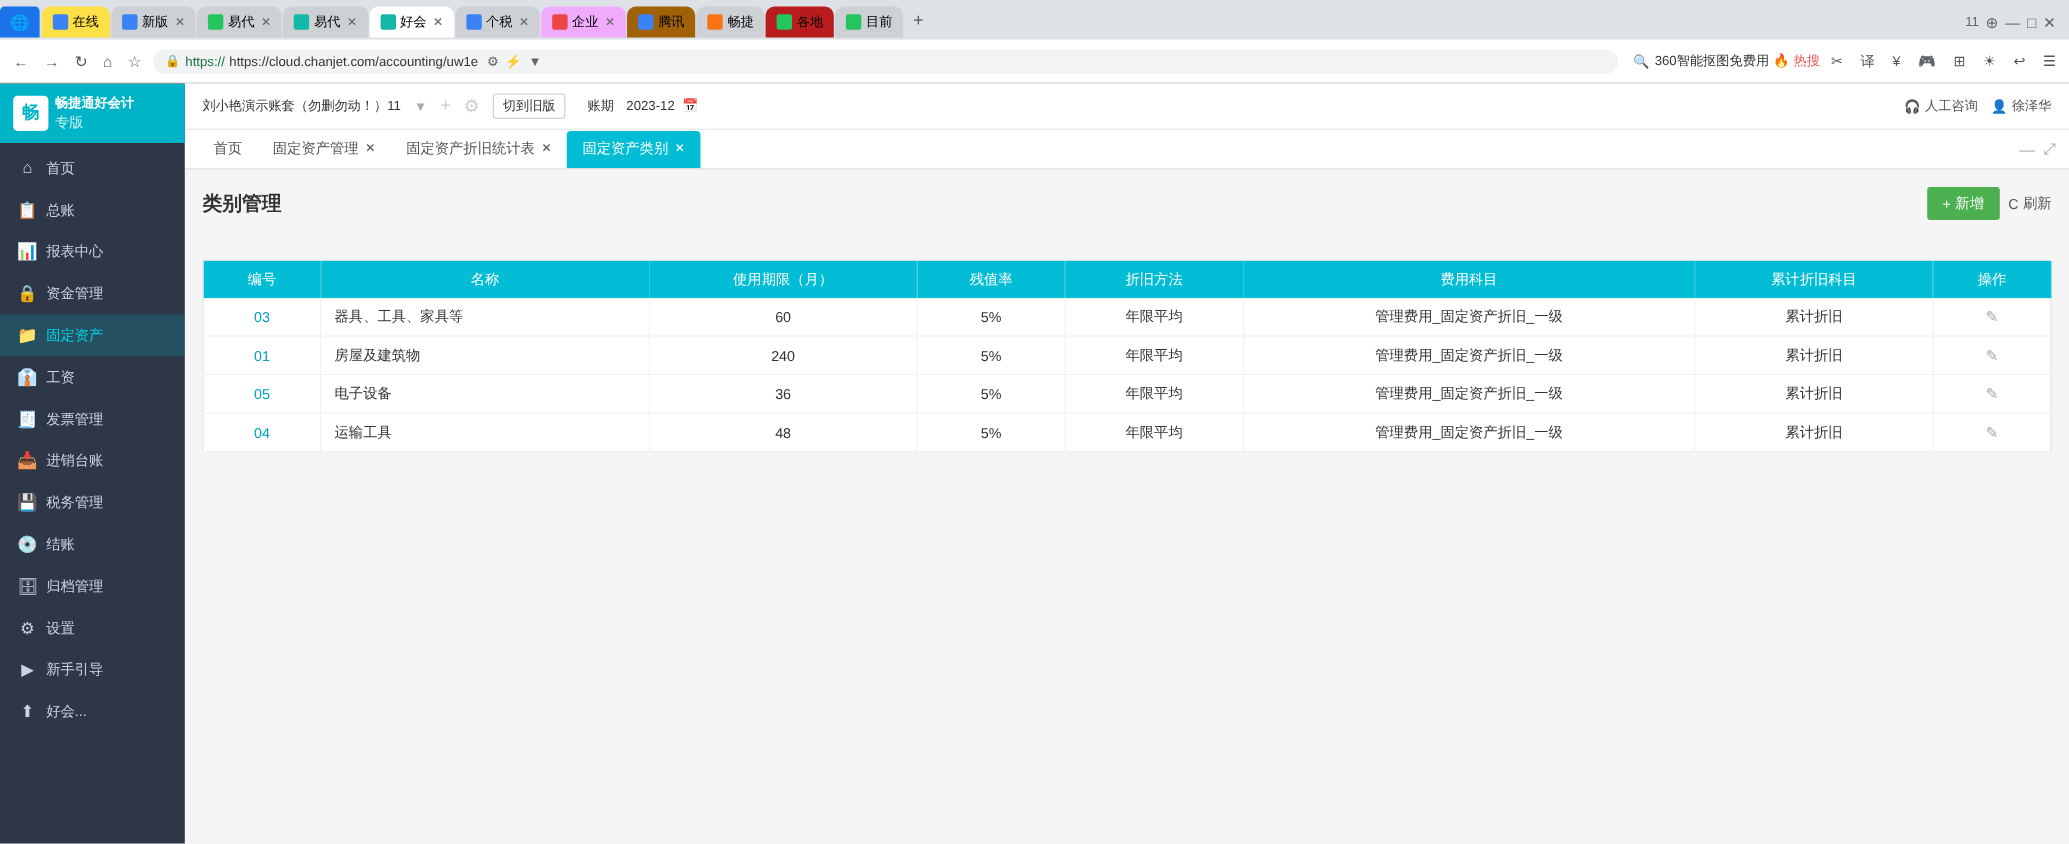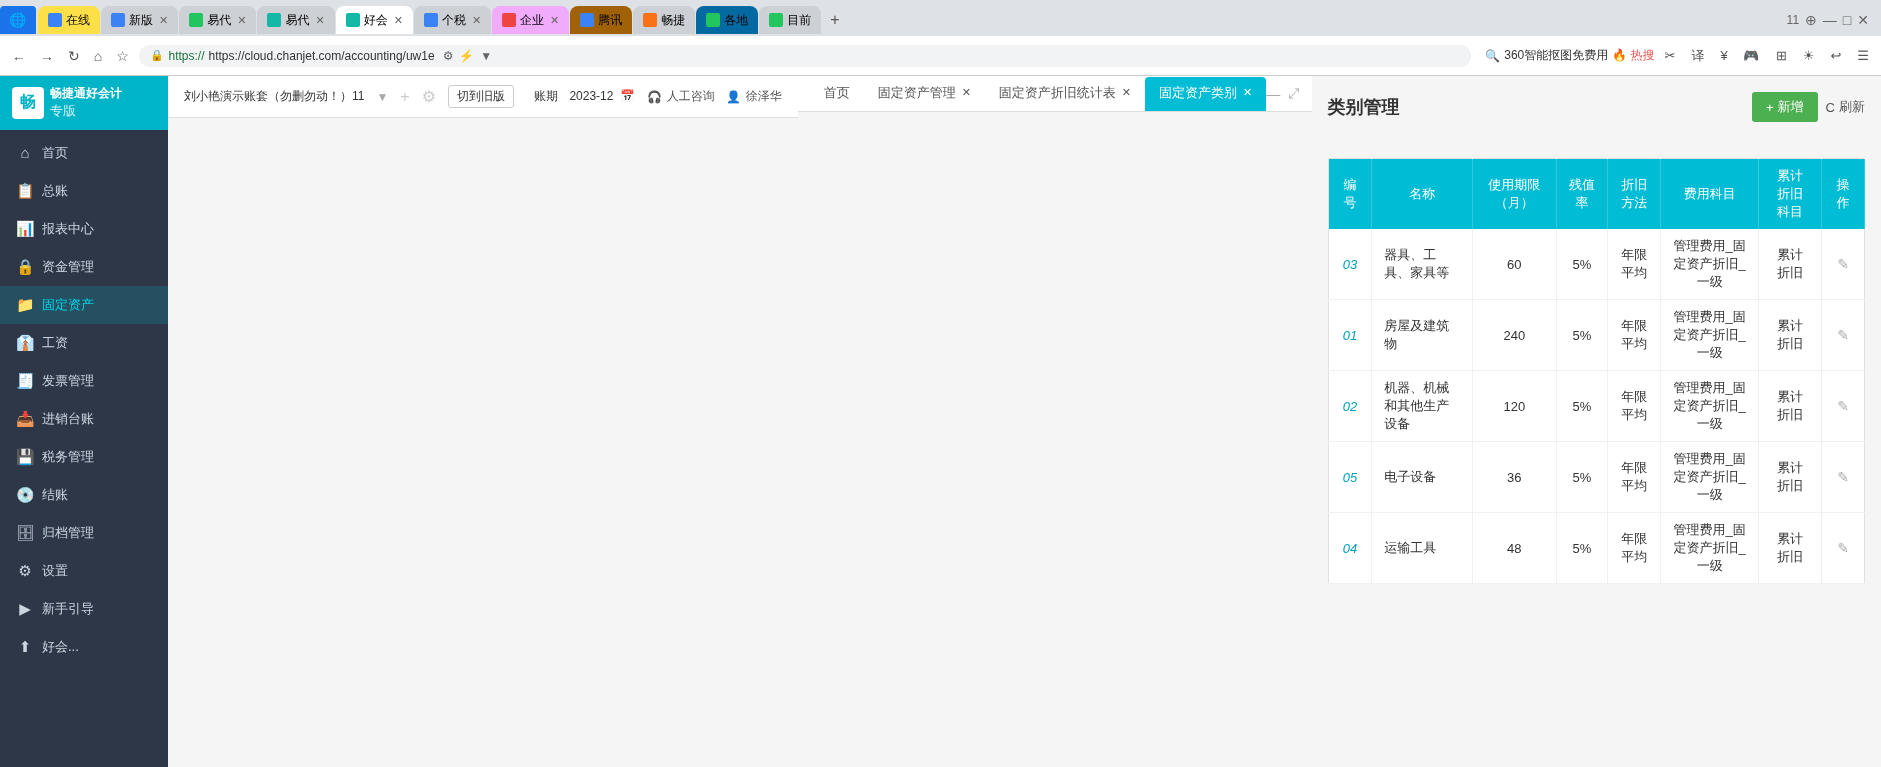--- a/index.html
+++ b/index.html
@@ -62,21 +62,21 @@
     .btn-refresh { background: none; border: none; color: #555; cursor: pointer; font-size: 13px; display: flex; align-items: center; gap: 4px; }
 
     
     .data-table { width: 100%; border-collapse: collapse; background: #fff; border: 1px solid #e0e0e0; margin-top: 36px; }
     .data-table thead tr { background: #00bcd4; }
     .data-table thead th { color: white; padding: 8px 12px; font-weight: normal; font-size: 13px; text-align: center; border-right: 1px solid rgba(255,255,255,0.2); }
     .data-table tbody tr { border-bottom: 1px solid #f0f0f0; }
     .data-table tbody td { padding: 8px 12px; color: #333; font-size: 13px; border-right: 1px solid #f0f0f0; text-align: center; }
     .data-table tbody td:nth-child(2) { text-align: left; }
     .data-table tbody td:last-child { border-right: none; }
-    .cell-link { color: #00a0be; text-decoration: none; cursor: pointer; font-style: italic; }
+    .cell-link { color: #00a0be; text-decoration: none; cursor: pointer; }
     .edit-btn { color: #aaa; cursor: pointer; font-size: 14px; }
 
     
     .ti-blue { background: #3b82f6; }
     .ti-green { background: #22c55e; }
     .ti-teal { background: #14b8a6; }
     .ti-red { background: #ef4444; }
     .ti-orange { background: #f97316; }
   </style>
 </head>
@@ -125,21 +125,21 @@
       <span class="tab-close">✕</span>
     </div>
     <div class="tab" style="background:#a16207;">
       <span class="tab-icon ti-blue"></span>
       <span>腾讯</span>
     </div>
     <div class="tab" style="background:#cdd0d5;">
       <span class="tab-icon ti-orange"></span>
       <span>畅捷</span>
     </div>
-    <div class="tab" style="background:#0369a1;">
+    <div class="tab" style="background:#b91c1c;">
       <span class="tab-icon ti-green"></span>
       <span>各地</span>
     </div>
     <div class="tab" style="background:#cdd0d5;">
       <span class="tab-icon ti-green"></span>
       <span>目前</span>
     </div>
     <div class="tab-add">+</div>
     <div style="flex:1;"></div>
 
@@ -250,21 +250,21 @@
         <span class="nav-icon">▶</span>
         <span>新手引导</span>
       </div>
       <div class="nav-item">
         <span class="nav-icon">⬆</span>
         <span>好会...</span>
       </div>
     </div>
   </div>
 
-  <div style="flex:1;display:flex;flex-direction:row;overflow:hidden;">
+  <div style="flex:1;display:flex;flex-direction:column;overflow:hidden;">
 
     <div class="app-header">
       <span class="header-user">刘小艳演示账套（勿删勿动！）11</span>
       <span style="font-size:12px;color:#aaa;cursor:pointer;">▼</span>
       <span style="font-size:16px;color:#ccc;cursor:pointer;">+</span>
       <span style="font-size:16px;color:#ccc;cursor:pointer;">⚙</span>
       <div class="period-badge">
         <span>切到旧版</span>
       </div>
       <span class="period-text">
@@ -359,34 +359,20 @@
     <td>5%</td>
     <td>年限平均</td>
     <td>管理费用_固定资产折旧_一级</td>
     <td>累计折旧</td>
     <td>
       <span class="edit-btn">✎</span>
     </td>
   </tr>
             <tr>
     <td>
-      <a class="cell-link">02</a>
-    </td>
-    <td>机器、机械和其他生产设备</td>
-    <td>120</td>
-    <td>5%</td>
-    <td>年限平均</td>
-    <td>管理费用_固定资产折旧_一级</td>
-    <td>累计折旧</td>
-    <td>
-      <span class="edit-btn">✎</span>
-    </td>
-  </tr>
-            <tr>
-    <td>
       <a class="cell-link">05</a>
     </td>
     <td>电子设备</td>
     <td>36</td>
     <td>5%</td>
     <td>年限平均</td>
     <td>管理费用_固定资产折旧_一级</td>
     <td>累计折旧</td>
     <td>
       <span class="edit-btn">✎</span>

